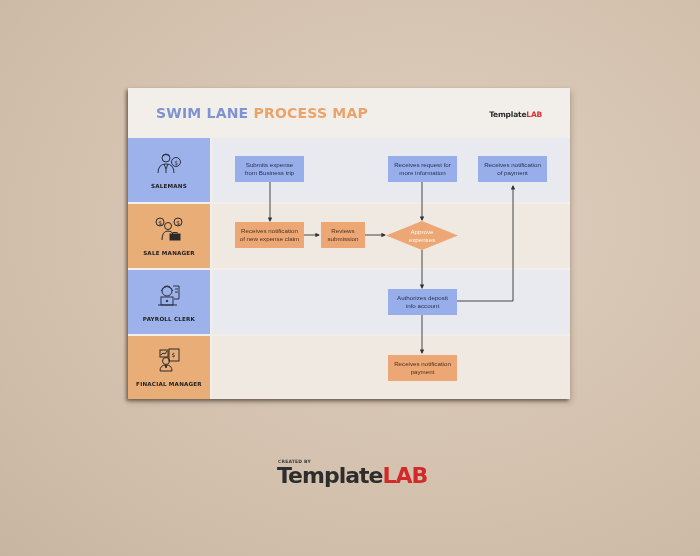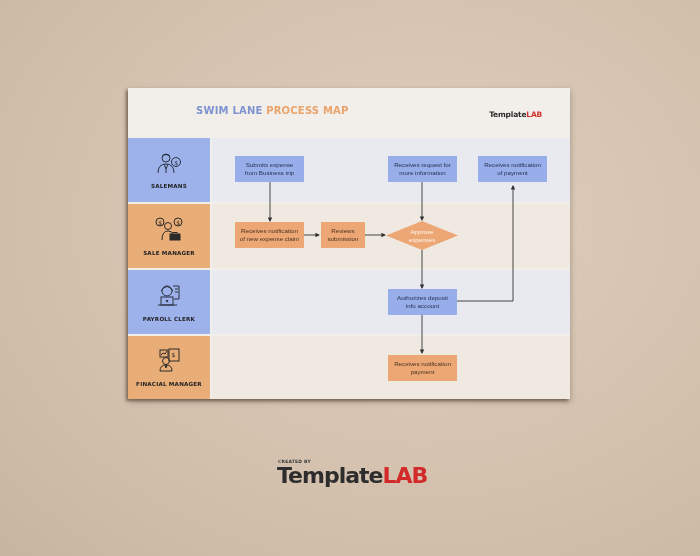--- a/index.html
+++ b/index.html
@@ -9,21 +9,21 @@
     background: radial-gradient(ellipse at 60% 40%, #dfcfbf 0%, #d4c2af 55%, #c8b5a1 100%);
     font-family: "Liberation Sans", sans-serif;
   }
   .sheet {
     position: absolute; left: 128px; top: 88px; width: 442px; height: 311px;
     background: #f2efea;
     box-shadow: -2px 2px 3px rgba(60,45,30,0.55), 1px 3px 6px rgba(60,45,30,0.25);
   }
   .title {
     position: absolute; left: 28px; top: 17px;
-    font-family: "DejaVu Sans", sans-serif; font-weight: bold; font-size: 10px; letter-spacing: 0.2px; margin-left: 40px;
+    font-family: "DejaVu Sans", sans-serif; font-weight: bold; font-size: 14px; letter-spacing: 0.2px;
   }
   .title .t1 { color: #7f93d1; }
   .title .t2 { color: #eaa36b; }
   .brand-small {
     position: absolute; right: 28px; top: 22px;
     font-family: "DejaVu Sans", sans-serif; font-weight: bold; font-size: 7.5px; letter-spacing: -0.2px;
   }
   .brand-small .b1 { color: #2b2b2b; }
   .brand-small .b2 { color: #d1302f; }
 

